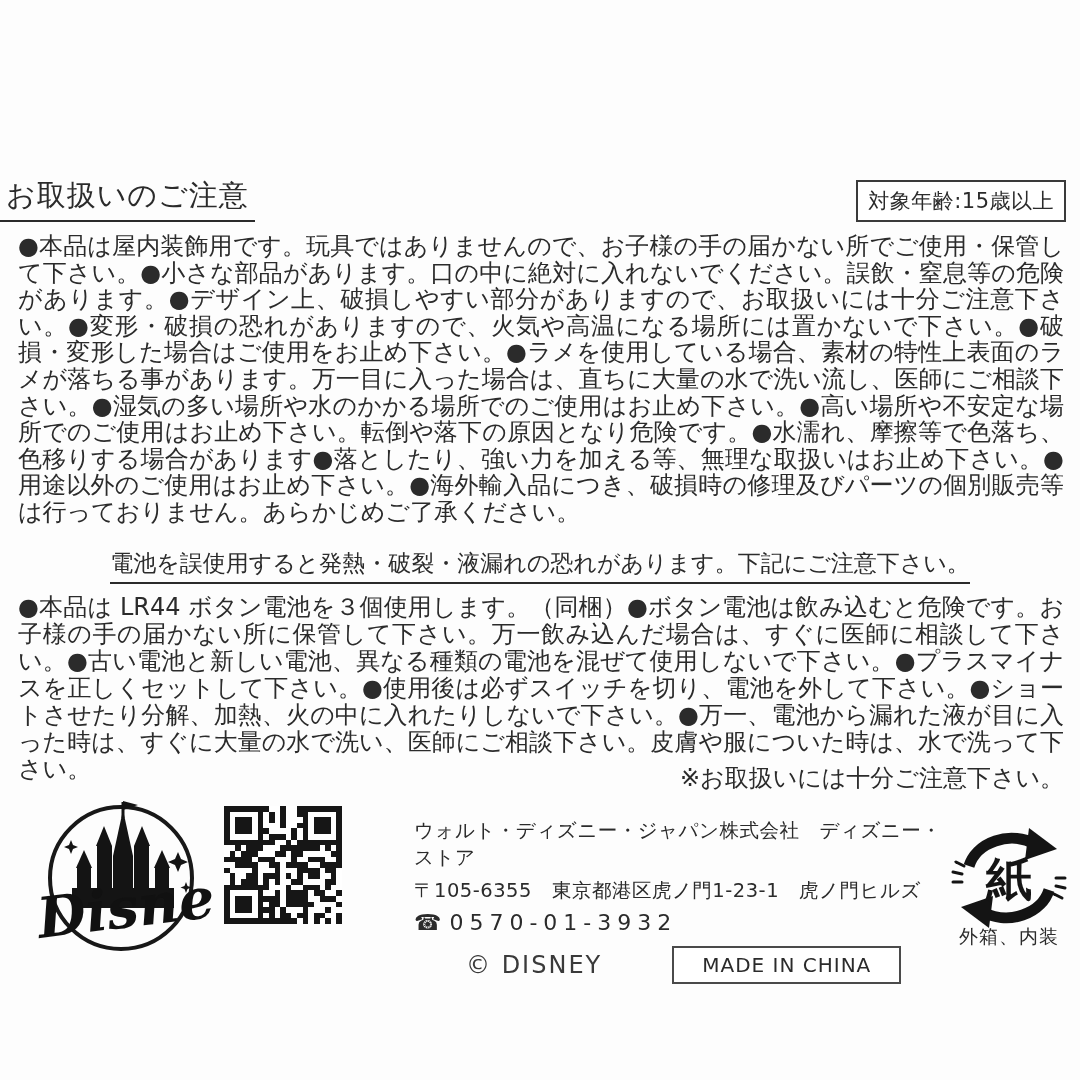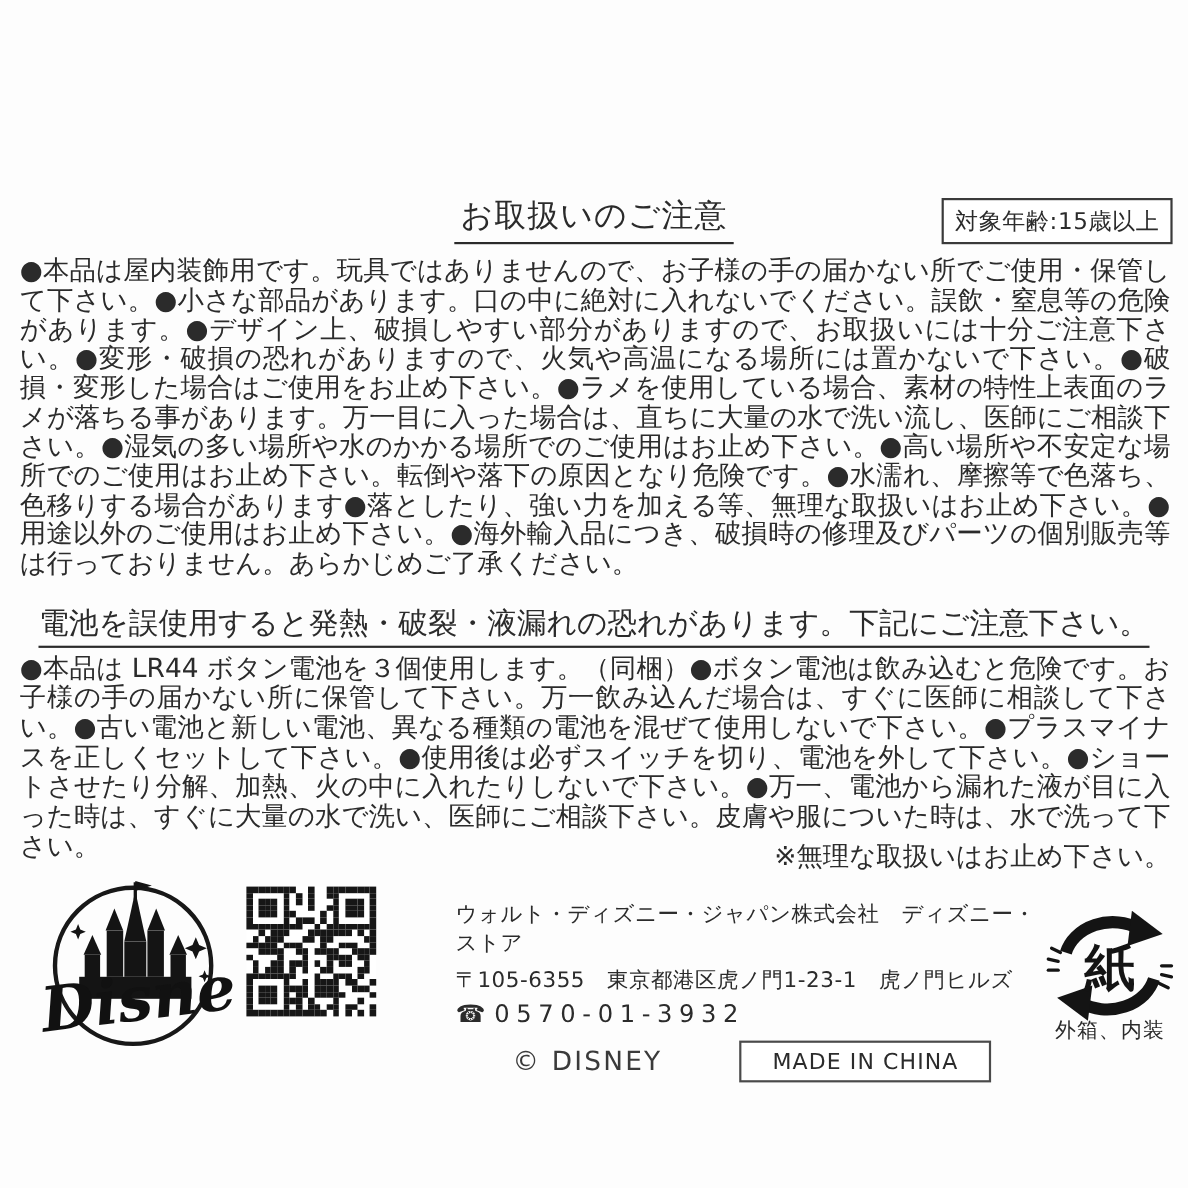--- a/index.html
+++ b/index.html
@@ -1,35 +1,35 @@
 <!DOCTYPE html>
 <html lang="ja"><head>
 <meta charset="utf-8">
 <style>
   html,body{margin:0;padding:0;background:#ffffff;}
   .sheet{
     position:relative;width:1080px;height:1080px;background:#fdfdfd;
     font-family:"DejaVu Sans",sans-serif;color:#2b2b2b;overflow:hidden;
   }
   
-  .title-wrap{position:absolute;top:176px;left:0;right:0;text-align:center;}
+  .title-wrap{position:absolute;top:176px;left:0;right:0;}
   .title{display:inline-block;font-size:29px;letter-spacing:1px;border-bottom:2px solid #2b2b2b;padding:0 6px 4px;}
   .age-box{
     position:absolute;top:180px;right:14px;border:2px solid #3a3a3a;
     padding:5px 10px;font-size:21px;letter-spacing:0.5px;background:#fff;
   }
   
   .body-text{
     position:absolute;left:18px;width:1046px;margin:0;
     font-size:24px;line-height:26.6px;text-align:justify;
     word-break:break-all;overflow-wrap:anywhere;
   }
   .main-text{top:233px;}
   .battery-heading-wrap{position:absolute;top:548px;left:0;right:0;text-align:center;}
-  .battery-heading{display:inline-block;font-size:27px;border-bottom:2px solid #2b2b2b;padding-bottom:3px;}
+  .battery-heading{display:inline-block;font-size:23px;border-bottom:2px solid #2b2b2b;padding-bottom:3px;}
   .battery-text{top:594px;line-height:27px;}
   .keep-note{position:absolute;top:762px;right:16px;margin:0;font-size:24px;}
   
   .logo-svg{position:absolute;left:26px;top:796px;width:186px;height:170px;}
   .qr{
     position:absolute;left:224px;top:806px;width:118px;height:118px;
     display:grid;grid-template-rows:repeat(21,1fr);grid-template-columns:repeat(21,1fr);
     background:#fff;
   }
   .qr i{background:#161616;display:block;}
@@ -61,21 +61,21 @@
   <div class="age-box">対象年齢:15歳以上</div>
 
   <p class="body-text main-text">●本品は屋内装飾用です。玩具ではありませんので、お子様の手の届かない所でご使用・保管して下さい。●小さな部品があります。口の中に絶対に入れないでください。誤飲・窒息等の危険があります。●デザイン上、破損しやすい部分がありますので、お取扱いには十分ご注意下さい。●変形・破損の恐れがありますので、火気や高温になる場所には置かないで下さい。●破損・変形した場合はご使用をお止め下さい。●ラメを使用している場合、素材の特性上表面のラメが落ちる事があります。万一目に入った場合は、直ちに大量の水で洗い流し、医師にご相談下さい。●湿気の多い場所や水のかかる場所でのご使用はお止め下さい。●高い場所や不安定な場所でのご使用はお止め下さい。転倒や落下の原因となり危険です。●水濡れ、摩擦等で色落ち、色移りする場合があります●落としたり、強い力を加える等、無理な取扱いはお止め下さい。●用途以外のご使用はお止め下さい。●海外輸入品につき、破損時の修理及びパーツの個別販売等は行っておりません。あらかじめご了承ください。</p>
 
   <div class="battery-heading-wrap">
     <span class="battery-heading">電池を誤使用すると発熱・破裂・液漏れの恐れがあります。下記にご注意下さい。</span>
   </div>
 
   <p class="body-text battery-text">●本品は LR44 ボタン電池を３個使用します。（同梱）●ボタン電池は飲み込むと危険です。お子様の手の届かない所に保管して下さい。万一飲み込んだ場合は、すぐに医師に相談して下さい。●古い電池と新しい電池、異なる種類の電池を混ぜて使用しないで下さい。●プラスマイナスを正しくセットして下さい。●使用後は必ずスイッチを切り、電池を外して下さい。●ショートさせたり分解、加熱、火の中に入れたりしないで下さい。●万一、電池から漏れた液が目に入った時は、すぐに大量の水で洗い、医師にご相談下さい。皮膚や服についた時は、水で洗って下さい。</p>
 
-  <p class="keep-note">※無理な取扱いはお止め下さい。</p>
+  <p class="keep-note">※お取扱いには十分ご注意下さい。</p>
 
   <svg class="logo-svg" viewBox="0 0 186 170" aria-hidden="true">
     <circle cx="95" cy="82" r="71" fill="none" stroke="#181818" stroke-width="4"></circle>
     <g fill="#141414" stroke="none">
       <line x1="97" y1="6" x2="97" y2="22" stroke="#141414" stroke-width="3"></line>
       <polygon points="97,5 112,9 97,14"></polygon>
       <polygon points="97,14 87,60 107,60"></polygon>
       <polygon points="70,50 78,30 86,50"></polygon>
       <rect x="71" y="50" width="15" height="42"></rect>
       <polygon points="108,50 116,30 124,50"></polygon>

